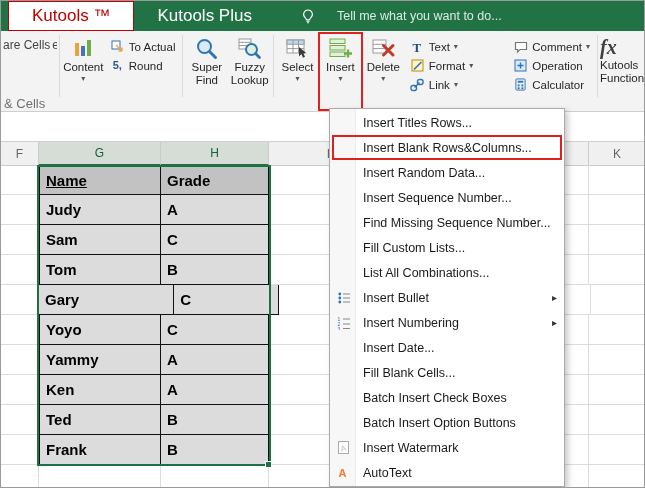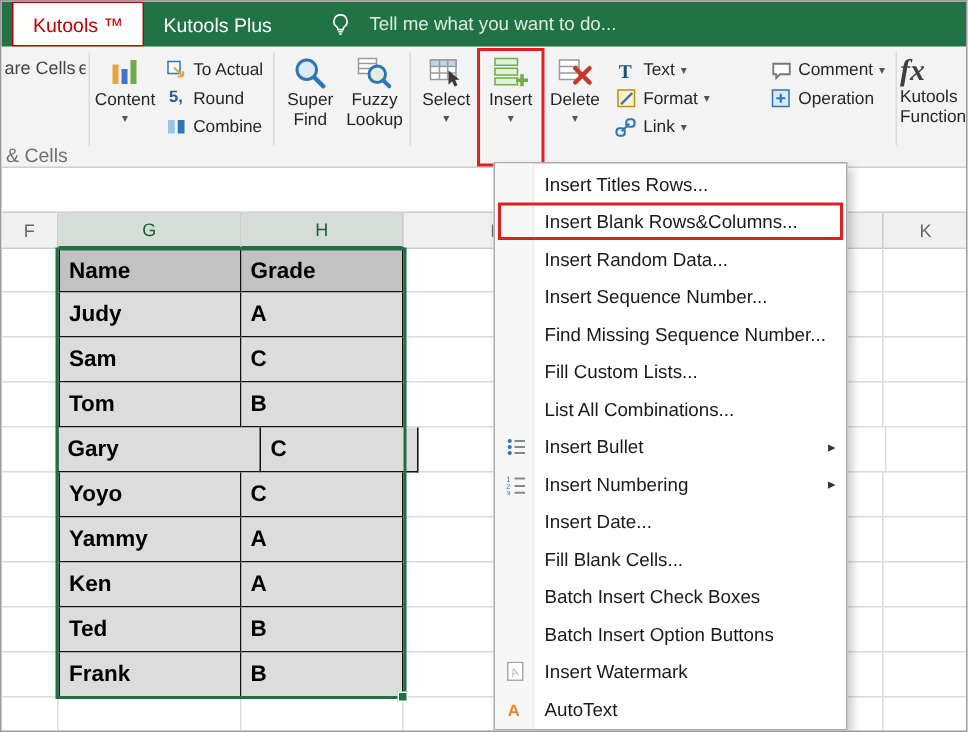--- a/index.html
+++ b/index.html
@@ -4,23 +4,23 @@
 <style>
   *{margin:0;padding:0;box-sizing:border-box}
   body{width:645px;height:488px;position:relative;overflow:hidden;background:#fff;
        font-family:"Liberation Sans",sans-serif;}
   #app{position:absolute;inset:0;border:1px solid #9a9a9a;overflow:hidden;background:#fff}
 
   
   #topbar{position:absolute;left:0;top:0;width:645px;height:30px;background:#217346;
           display:flex;align-items:center;z-index:5}
   #tabs{display:flex;height:30px;align-items:center}
-  .ribbon-tab{height:30px;display:flex;align-items:center;padding:0 13px;color:#fff;font-size:13px;cursor:default;white-space:nowrap}
+  .ribbon-tab{height:30px;display:flex;align-items:center;padding:0 23px;color:#fff;font-size:17px;cursor:default;white-space:nowrap}
   .ribbon-tab.active{background:#fff;color:#c00000;border:1px solid #c00000;margin-left:7px}
-  #tellme{display:flex;gap:12px;margin-left:26px;color:#dcebe2;font-size:12.5px;white-space:nowrap}
+  #tellme{display:flex;gap:22px;margin-left:26px;color:#dcebe2;font-size:12.5px;white-space:nowrap}
   #tellme .icon{display:inline-flex}
 
   
   #ribbon{position:absolute;left:0;top:30px;width:645px;height:81px;background:#f3f3f3;
           border-bottom:1px solid #cfcfcf;z-index:4}
   #ribbon-content{position:absolute;left:0;top:3px;right:0;height:64px;display:flex;align-items:stretch}
   .rib-sep{width:1px;background:#dadada;margin:1px 2px}
   .partial-stack{display:flex;flex-direction:row;justify-content:space-between;padding:3px 0;width:60px;overflow:hidden}
   .partial-item{font-size:12px;color:#444;height:17px;line-height:17px;white-space:nowrap;padding-left:2px}
   .rib-large{width:46px;display:flex;flex-direction:column;padding-top:1px;
@@ -119,29 +119,20 @@
               </svg>
             </span>
             <span>To Actual</span>
           </div>
           <div class="rib-small">
             <span class="icon">
               <span style="color:#2b579a;font-weight:bold;font-size:11px;line-height:1">5,</span>
             </span>
             <span>Round</span>
           </div>
-          <div class="rib-small">
-            <span class="icon">
-              <svg width="13" height="13" viewBox="0 0 13 13">
-                <rect x="1" y="2" width="4.5" height="9" fill="#9dc3e6"></rect>
-                <rect x="7.5" y="2" width="4.5" height="9" fill="#2e75b6"></rect>
-              </svg>
-            </span>
-            <span>Combine</span>
-          </div>
         </div>
         <div class="rib-sep"></div>
         <div class="rib-large">
           <span class="icon">
             <svg width="25" height="25" viewBox="0 0 25 25">
               <circle cx="10.5" cy="10.5" r="6.5" fill="#dce9f7" stroke="#2e75b6" stroke-width="2"></circle>
               <line x1="15.5" y1="15.5" x2="21.5" y2="21.5" stroke="#2e75b6" stroke-width="3" stroke-linecap="round"></line>
             </svg>
           </span>
           <div class="lbl">Super Find</div>
@@ -242,20 +233,33 @@
             <span class="arrow">▾</span>
           </div>
           <div class="rib-small">
             <span class="icon">
               <svg width="13" height="13" viewBox="0 0 13 13">
                 <rect x="1" y="1" width="11" height="11" fill="#dbe8f6" stroke="#2e75b6"></rect>
                 <path d="M3.5 6.5 h6 M6.5 3.5 v6" stroke="#2e75b6" stroke-width="1.4"></path>
               </svg>
             </span>
             <span>Operation</span>
+          </div>
+          <div class="rib-small">
+            <span class="icon">
+              <svg width="13" height="13" viewBox="0 0 14 14">
+                <rect x="2" y="1" width="10" height="12" rx="1" fill="#e8eef7" stroke="#2e75b6"></rect>
+                <rect x="4" y="3" width="6" height="2" fill="#2e75b6"></rect>
+                <rect x="4" y="7" width="2" height="2" fill="#2e75b6"></rect>
+                <rect x="8" y="7" width="2" height="2" fill="#2e75b6"></rect>
+                <rect x="4" y="10" width="2" height="2" fill="#2e75b6"></rect>
+                <rect x="8" y="10" width="2" height="2" fill="#2e75b6"></rect>
+              </svg>
+            </span>
+            <span>Calculator</span>
           </div>
         </div>
         <div class="rib-sep"></div>
         <div class="rib-fx">
           <span class="icon">
             <span style="font-family:'Liberation Serif',serif;font-style:italic;font-weight:bold;font-size:20px;color:#3f3f3f;line-height:1">fx</span>
           </span>
           <div class="lines">
             <div>Kutools</div>
             <div>Functions</div>
@@ -270,21 +274,21 @@
         <div class="colh" style="width: 38px;">F</div>
         <div class="colh sel" style="width: 122px;">G</div>
         <div class="colh sel" style="width: 108px;">H</div>
         <div class="colh" style="width: 120px;">I</div>
         <div class="colh" style="width: 200px;">J</div>
         <div class="colh" style="width: 57px;">K</div>
       </div>
     <div id="grid">
         <div class="grow">
           <div class="cell" style="width: 38px;"></div>
-          <div class="cell tbl hdr gcol" style="width: 122px;">Name</div>
+          <div class="cell tbl hdr gcol" style="width: 122px; text-decoration: underline;">Name</div>
           <div class="cell tbl hdr" style="width: 108px;">Grade</div>
           <div class="cell" style="width: 120px;"></div>
           <div class="cell" style="width: 200px;"></div>
           <div class="cell" style="width: 57px;"></div>
         </div>
         <div class="grow">
           <div class="cell" style="width: 38px;"></div>
           <div class="cell tbl gcol" style="width: 122px;">Judy</div>
           <div class="cell tbl" style="width: 108px;">A</div>
           <div class="cell" style="width: 120px;"></div>

